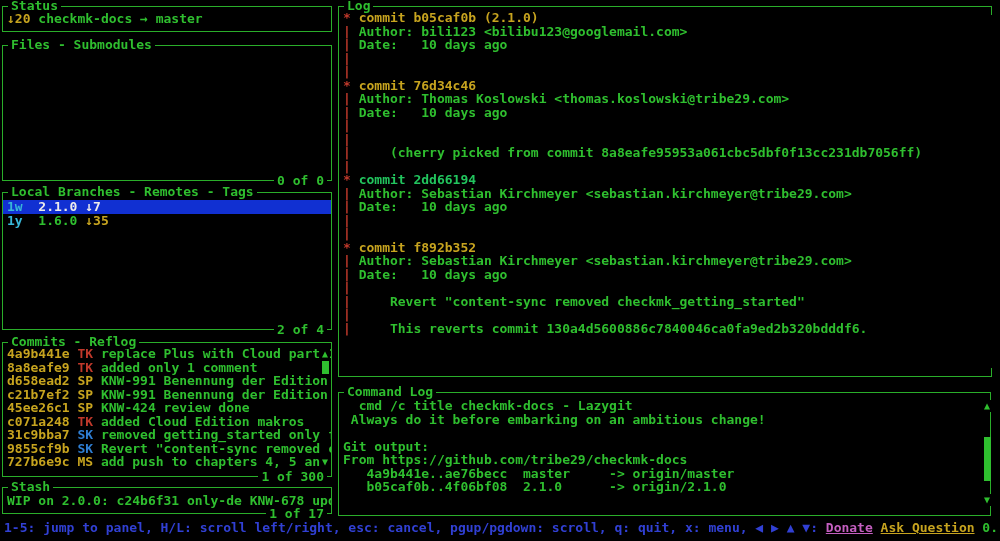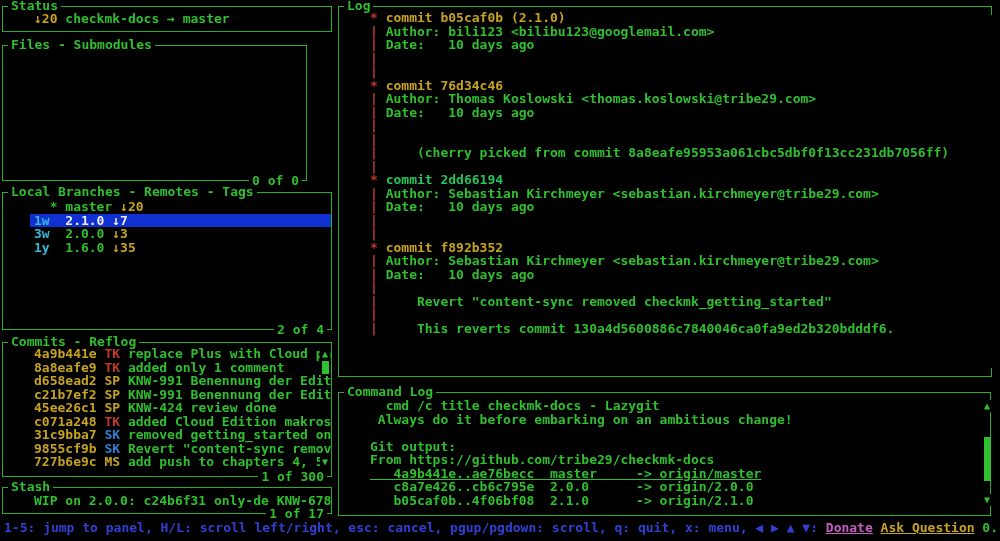--- a/index.html
+++ b/index.html
@@ -10,26 +10,26 @@
   }
   .panel{position:absolute;border:1px solid var(--border);background:#000;box-sizing:border-box;}
   .ptitle{
     position:absolute;top:-8px;left:5px;background:#000;padding:0 3px;
     color:var(--green);line-height:14px;white-space:pre;z-index:3;
   }
   .pfooter{
     position:absolute;bottom:-8px;right:4px;background:#000;padding:0 3px;
     color:var(--green);line-height:14px;white-space:pre;z-index:3;
   }
-  .pbody{position:absolute;inset:0;overflow:hidden;margin-left:27px;}
+  .pbody{position:absolute;inset:0;overflow:hidden;}
   .tline{height:13.5px;line-height:13.5px;white-space:pre;padding:0 4px;color:var(--green);}
   .tline span{vertical-align:top;}
 
   #p-status {top:6px;  left:2px;  width:330px;height:26px;}
-  #p-files  {top:45px; left:2px;  width:305px;height:136px;}
+  #p-files  {top:45px; left:2px;  width:330px;height:136px;}
   #p-branches{top:192px;left:2px; width:330px;height:138px;}
   #p-commits{top:342px;left:2px;  width:330px;height:135px;}
   #p-stash  {top:487px;left:2px;  width:330px;height:27px;}
   #p-log    {top:6px;  left:338px;width:653px;height:371px;border-right:none;}
   #p-cmdlog {top:392px;left:338px;width:653px;height:124px;}
 
   #p-status .pbody{padding-top:5px;}
   #p-branches .pbody{padding-top:7px;}
   #p-commits .pbody{padding-top:4px;}
   #p-stash .pbody{padding-top:6px;}
@@ -66,23 +66,21 @@
 
 <section class="panel" id="p-files">
   <span class="ptitle">Files - Submodules</span>
   <div class="pbody"></div>
   <span class="pfooter">0 of 0</span>
 </section>
 
 <section class="panel" id="p-branches">
   <span class="ptitle">Local Branches - Remotes - Tags</span>
   <div class="pbody">
-      <div class="tline"><span style="color: rgb(47, 191, 47);">  * master </span><span style="color: rgb(199, 164, 31);">↓20</span></div>
       <div class="tline" style="background: rgb(17, 48, 210);"><span style="color: rgb(56, 183, 216);">1w</span><span style="color: rgb(236, 236, 236);">  2.1.0 ↓7</span></div>
-      <div class="tline"><span style="color: rgb(56, 183, 216);">3w</span><span style="color: rgb(47, 191, 47);">  2.0.0 </span><span style="color: rgb(199, 164, 31);">↓3</span></div>
       <div class="tline"><span style="color: rgb(56, 183, 216);">1y</span><span style="color: rgb(47, 191, 47);">  1.6.0 </span><span style="color: rgb(199, 164, 31);">↓35</span></div>
     </div>
   <span class="pfooter">2 of 4</span>
 </section>
 
 <section class="panel" id="p-commits">
   <span class="ptitle">Commits - Reflog</span>
   <div class="pbody">
       <div class="tline"><span style="color: rgb(199, 164, 31);">4a9b441e </span><span style="color: rgb(192, 57, 43);">TK </span><span style="color: rgb(47, 191, 47);">replace Plus with Cloud part 1 </span></div>
       <div class="tline"><span style="color: rgb(199, 164, 31);">8a8eafe9 </span><span style="color: rgb(192, 57, 43);">TK </span><span style="color: rgb(47, 191, 47);">added only 1 comment</span></div>
@@ -141,22 +139,21 @@
 </section>
 
 <section class="panel" id="p-cmdlog">
   <span class="ptitle">Command Log</span>
   <div class="pbody">
       <div class="tline"><span style="color: rgb(47, 191, 47);">  cmd /c title checkmk-docs - Lazygit</span></div>
       <div class="tline"><span style="color: rgb(47, 191, 47);"> Always do it before embarking on an ambitious change!</span></div>
       <div class="tline"><span style="color: rgb(47, 191, 47);"></span></div>
       <div class="tline"><span style="color: rgb(47, 191, 47);">Git output:</span></div>
       <div class="tline"><span style="color: rgb(47, 191, 47);">From https://github.com/tribe29/checkmk-docs</span></div>
-      <div class="tline"><span style="color: rgb(47, 191, 47); text-decoration: underline;">   4a9b441e..ae76becc  master     -&gt; origin/master</span></div>
-      <div class="tline"><span style="color: rgb(47, 191, 47);">   c8a7e426..cb6c795e  2.0.0      -&gt; origin/2.0.0</span></div>
+      <div class="tline"><span style="color: rgb(47, 191, 47);">   4a9b441e..ae76becc  master     -&gt; origin/master</span></div>
       <div class="tline"><span style="color: rgb(47, 191, 47);">   b05caf0b..4f06bf08  2.1.0      -&gt; origin/2.1.0</span></div>
     </div>
   <span class="sb-arrow" id="cmdlog-sb-up">▲</span>
   <span class="sb-block" id="cmdlog-sb-block"></span>
   <span class="sb-arrow" id="cmdlog-sb-down">▼</span>
 </section>
 
 <footer id="status-bar">
     <div class="tline"><span style="color: rgb(49, 64, 212);">1-5: jump to panel, H/L: scroll left/right, esc: cancel, pgup/pgdown: scroll, q: quit, x: menu, ◀ ▶ ▲ ▼: </span><span style="color: rgb(196, 95, 192); text-decoration: underline;">Donate</span><span style="color: rgb(49, 64, 212);"> </span><span style="color: rgb(199, 164, 31); text-decoration: underline;">Ask Question</span><span style="color: rgb(47, 191, 47);"> </span><span style="color: rgb(47, 191, 47);">0.36.0</span></div>
   </footer>

